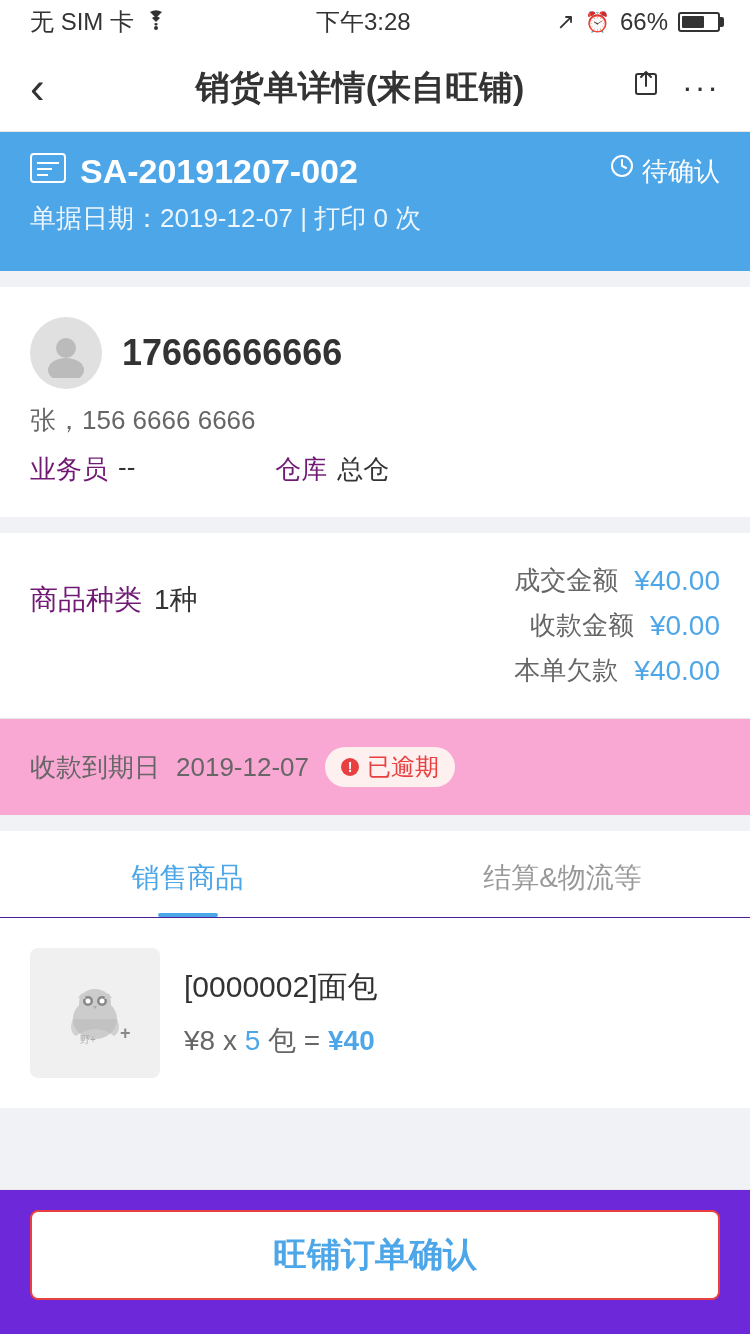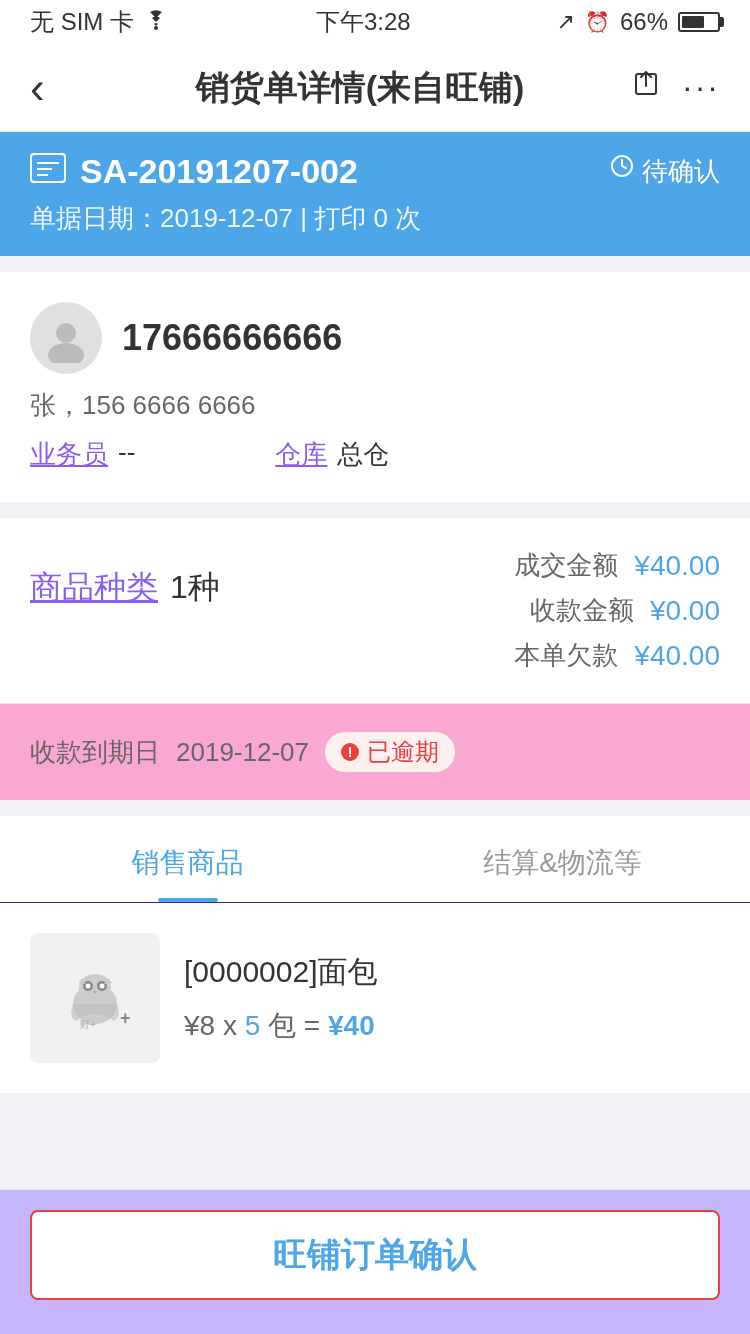--- a/index.html
+++ b/index.html
@@ -60,21 +60,21 @@
     }
     .nav-actions {
       display: flex;
       align-items: center;
       gap: 20px;
     }
 
     
     .order-header {
       background: #4da6e8;
-      padding: 20px 30px 20px 30px;
+      padding: 20px 30px 35px 30px;
     }
     .order-id-row {
       display: flex;
       justify-content: space-between;
       align-items: center;
       margin-bottom: 10px;
     }
     .order-id {
       font-size: 34px;
       font-weight: 700;
@@ -132,21 +132,21 @@
       font-size: 26px;
       color: #666;
     }
     .customer-meta {
       display: flex;
       gap: 60px;
       font-size: 26px;
       color: #666;
     }
     .meta-item { display: flex; gap: 10px; }
-    .meta-label { color: #8b5cf6; text-decoration: underline; }
+    .meta-label { color: #701a75; }
     .meta-value { color: #333; }
 
     
     .summary-section {
       background: #fff;
       padding: 30px;
       display: flex;
       align-items: flex-start;
       gap: 0;
     }
@@ -166,21 +166,21 @@
     .summary-item {
       display: flex;
       justify-content: flex-end;
       align-items: center;
       gap: 16px;
       font-size: 26px;
     }
     .summary-label { color: #666; }
     .summary-value-blue { color: #4da6e8; font-size: 28px; }
     .product-type-row {
-      font-size: 32px;
+      font-size: 28px;
       color: #666;
       display: flex;
       align-items: center;
       gap: 12px;
       margin-top: 18px;
     }
     .product-type-val { color: #333; }
 
     
     .due-date-section {
@@ -298,21 +298,21 @@
       background: #f0f2f5;
       height: 300px;
     }
 
     
     .bottom-bar {
       position: fixed;
       bottom: 0;
       left: 0;
       width: 750px;
-      background: #c4b5fd;
+      background: #6d28d9;
       padding: 20px 30px 34px;
       border-top: 1px solid #e8e8e8;
     }
     .confirm-btn {
       width: 100%;
       height: 90px;
       border: 2.5px solid #e84040;
       border-radius: 8px;
       background: #fff;
       color: #4da6e8;

